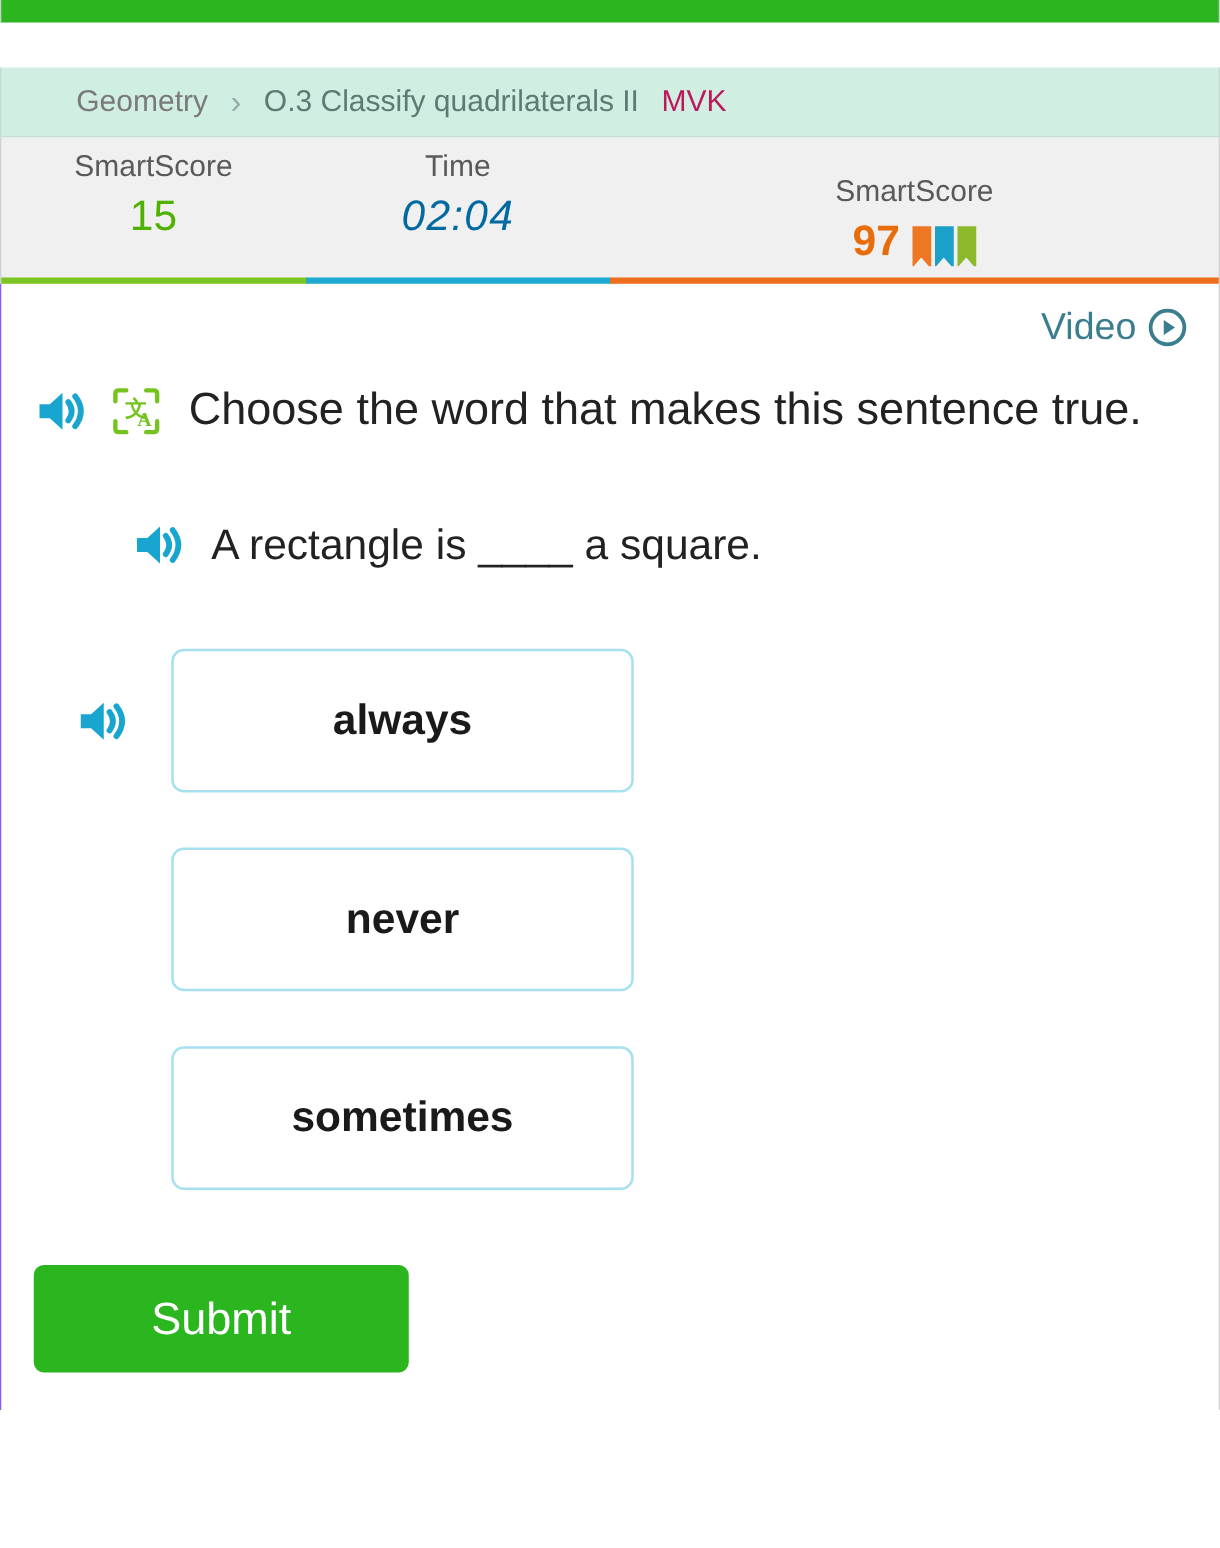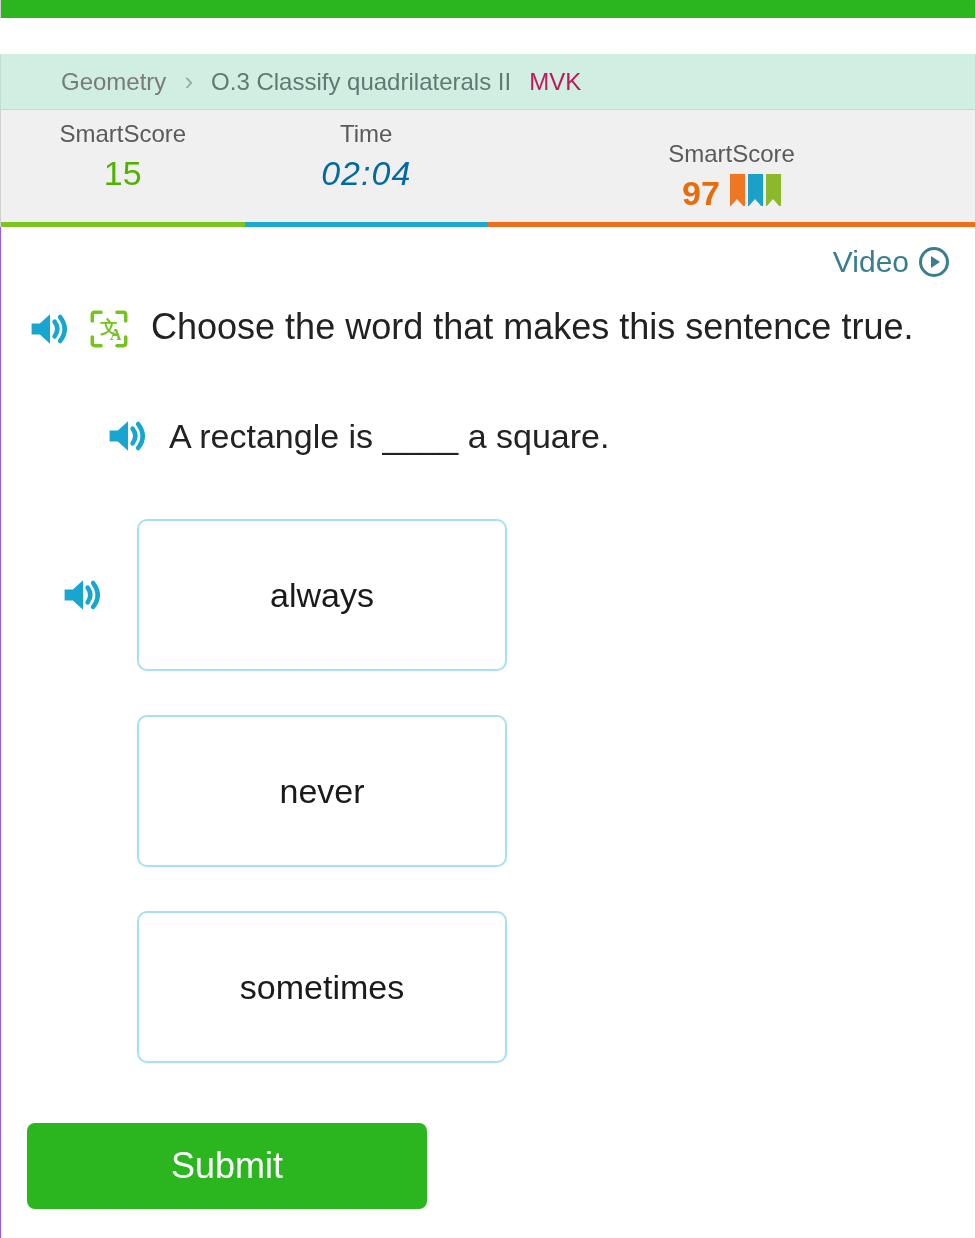--- a/index.html
+++ b/index.html
@@ -43,21 +43,21 @@
     flex: 1;
     text-align: center;
     padding: 10px 0 14px 0;
     position: relative;
   }
   .stat:nth-child(3){ flex: 2; margin-top: 20px; }
   .stat-label { font-size: 24px; color: #5a5a5a; margin-bottom: 6px; }
   .stat-value { font-size: 34px; font-weight: 500; }
   .stat.questions .stat-value { color: #4fb200; }
   .stat.time .stat-value { color: #0369a1; font-variant-numeric: tabular-nums; letter-spacing: 1px; font-style: italic;}
-  .stat.score .stat-value { color: #e86c0a; font-weight: 700; display:inline-flex; align-items:flex-start; gap:10px;}
+  .stat.score .stat-value { color: #e86c0a; font-weight: 700; display:inline-flex; align-items:flex-end; gap:10px;}
   .stat .underline { position: absolute; bottom: 0; left: 0; right: -1px; height: 5px; }
   .stat.questions .underline { background: #7ac522; }
   .stat.time .underline { background: #1ea9d1; }
   .stat.score .underline { background: #ee6e1b; right:0;}
 
   .ribbons { display:inline-flex; gap:3px; }
   .ribbon { display:inline-block; width:15px; height:32px; position:relative; }
   .ribbon::after { content:""; position:absolute; bottom:-1px; left:0; border-left:7.5px solid transparent; border-right:7.5px solid transparent; border-bottom:8px solid #f0f0f0; }
   .ribbon.r1 { background:#ef7622; }
   .ribbon.r2 { background:#1aa0c9; }
@@ -111,36 +111,36 @@
     margin-bottom:60px;
   }
 
   .options {
     margin-left: 28px;
   }
   .option-row { display:flex; align-items:center; gap:26px; margin-bottom:44px; }
   .option-row .spk-slot { width:56px; display:flex; justify-content:center;}
   .option-btn {
     width: 370px;
-    height: 152px;
+    height: 115px;
     border: 2px solid #a7e0ee;
     border-radius: 10px;
     background: #fff;
     font-size: 34px;
     color:#1a1a1a;
     font-family: inherit;
     cursor:pointer;
-    display:flex; align-items:center; justify-content:center;
+    display:flex; align-items:center; justify-content:center;font-weight:bold;
   }
 
   .submit-row {
     margin-top: 60px;
   }
   .submit-btn {
-    width: 400px;
+    width: 300px;
     height: 86px;
     background: #2bb61f;
     color: #fff;
     font-size: 36px;
     border:none;
     border-radius: 8px;
     font-family:inherit;
     cursor:pointer;
     display:flex;
     align-items:center;

